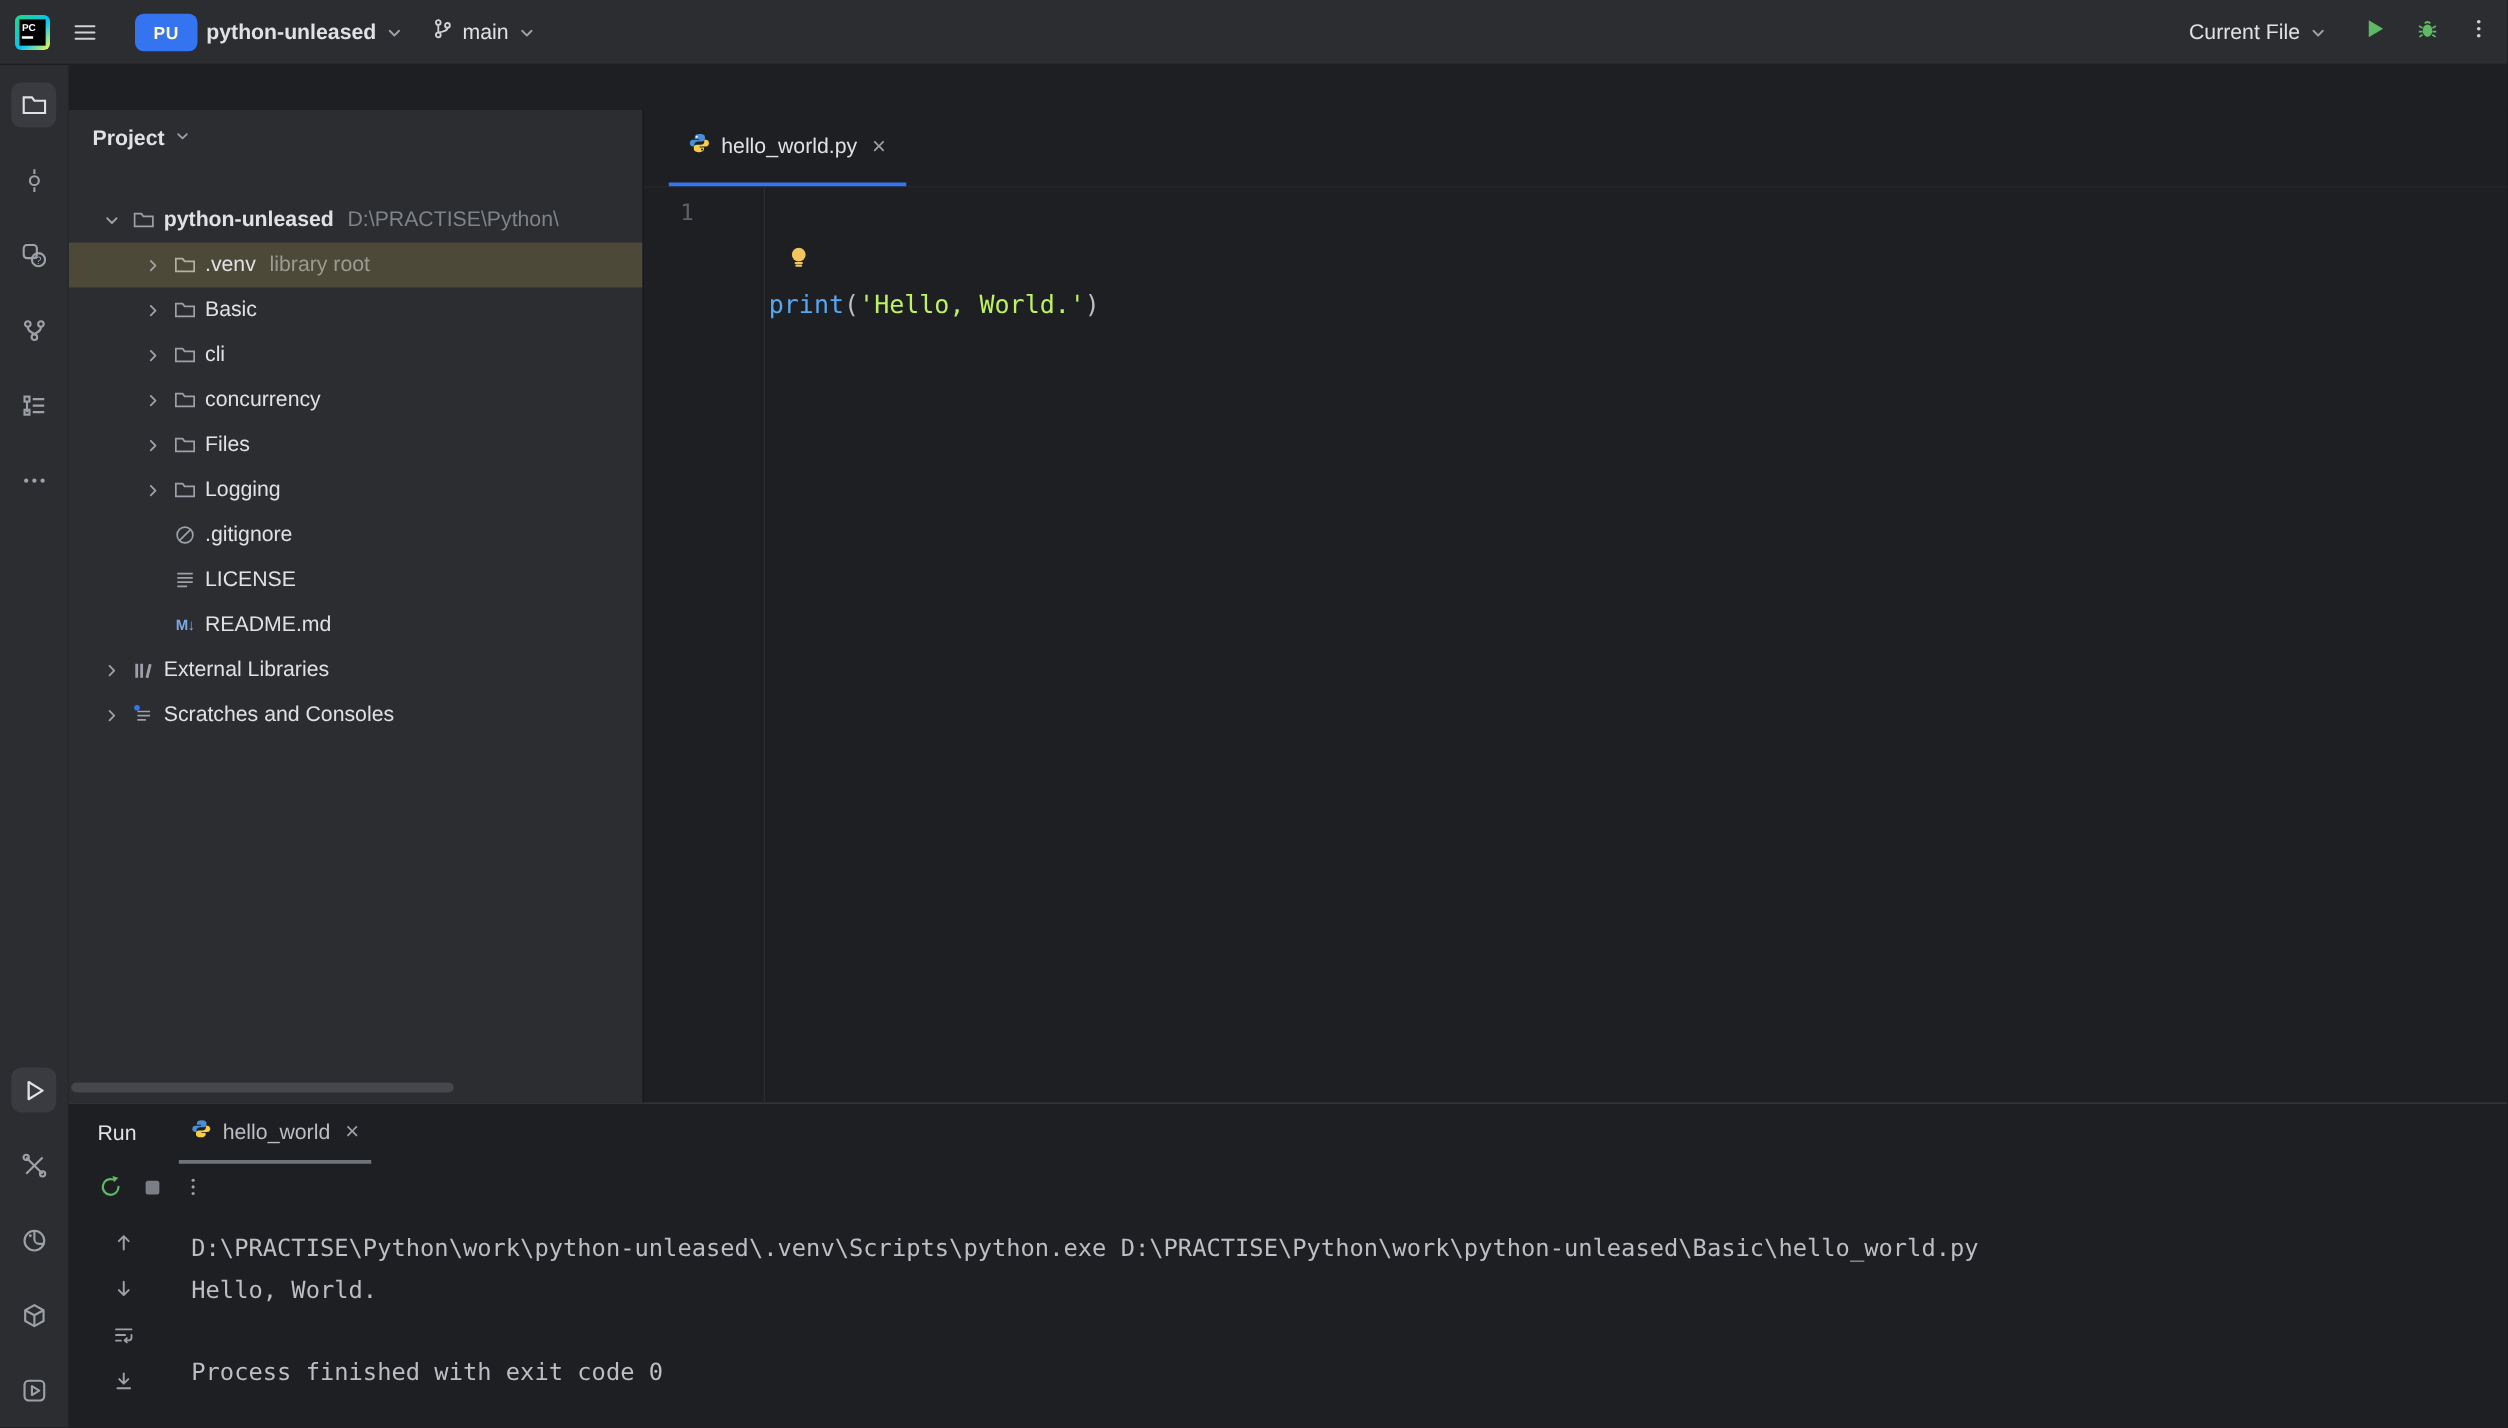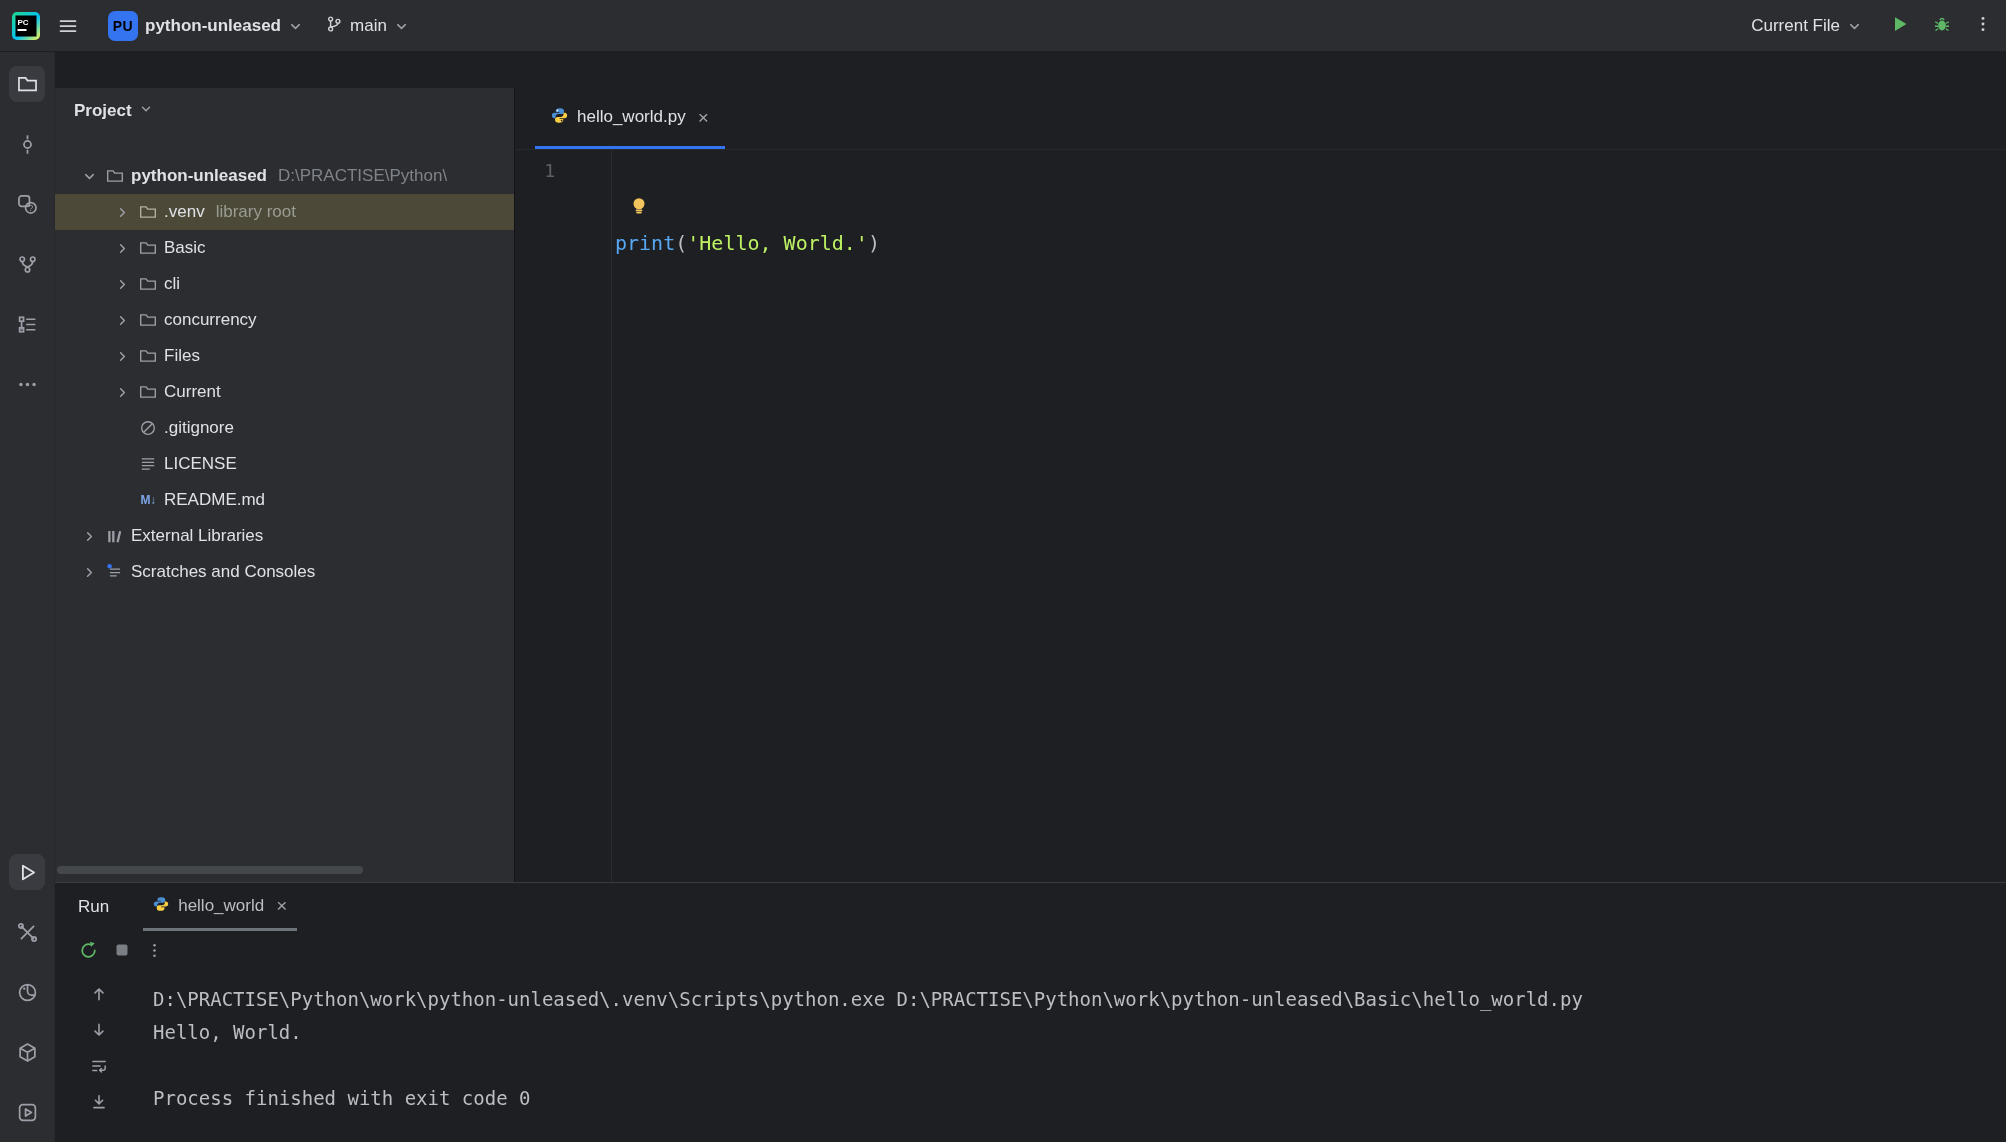--- a/index.html
+++ b/index.html
@@ -14,21 +14,21 @@
   .titlebar{
     height:51px;background:#2b2d30;border-bottom:1px solid #1e1f22;
     display:flex;align-items:center;padding:0 14px 0 12px;gap:0;
   }
   .tb-left{display:flex;align-items:center;gap:10px;}
   .tb-right{margin-left:auto;display:flex;align-items:center;gap:22px;}
   .tb-btn{display:flex;align-items:center;gap:7px;padding:5px 6px;border-radius:6px;cursor:default;}
   .logo{margin-right:8px;display:flex;}
   .hamburger{margin-right:14px;display:flex;}
   .proj-badge{
-    width:30px;height:30px;border-radius:7px;background:#3574f0;color:#000000;
+    width:50px;height:30px;border-radius:7px;background:#3574f0;color:#fef9c3;
     display:flex;align-items:center;justify-content:center;
     font-size:14px;font-weight:700;letter-spacing:.5px;
   }
   .proj-name{font-size:17px;font-weight:600;color:#dfe1e5;}
   .branch-name,.runcfg-name{font-size:17px;color:#dfe1e5;}
   .chev-sm{display:flex;margin-top:2px;}
   
   .app-body{display:flex;height:1090px;}
   .activity-bar{
     width:54px;background:#2b2d30;border-right:1px solid #26282b;
@@ -370,21 +370,21 @@
             <span class="chev">
                 <svg width="15" height="15" viewBox="0 0 16 16">
                   <path d="M6 4l4 4-4 4" stroke="#9da0a8" stroke-width="1.6" fill="none" stroke-linecap="round" stroke-linejoin="round"></path>
                 </svg>
               </span>
             <span class="ticon">
                 <svg width="18" height="18" viewBox="0 0 16 16" fill="none" stroke="#9da0a8" stroke-width="1.2">
                   <path d="M1.5 3.5h4.8l1.4 1.9h6.8v7.1h-13z"></path>
                 </svg>
               </span>
-            <span class="tlabel">Current</span>
+            <span class="tlabel">Logging</span>
           </div>
 
           <div class="tree-row child">
             <span class="chev"></span>
             <span class="ticon">
                 <svg width="18" height="18" viewBox="0 0 16 16" fill="none" stroke="#9da0a8" stroke-width="1.2">
                   <circle cx="8" cy="8" r="5.6"></circle>
                   <path d="M4 12L12 4"></path>
                 </svg>
               </span>

